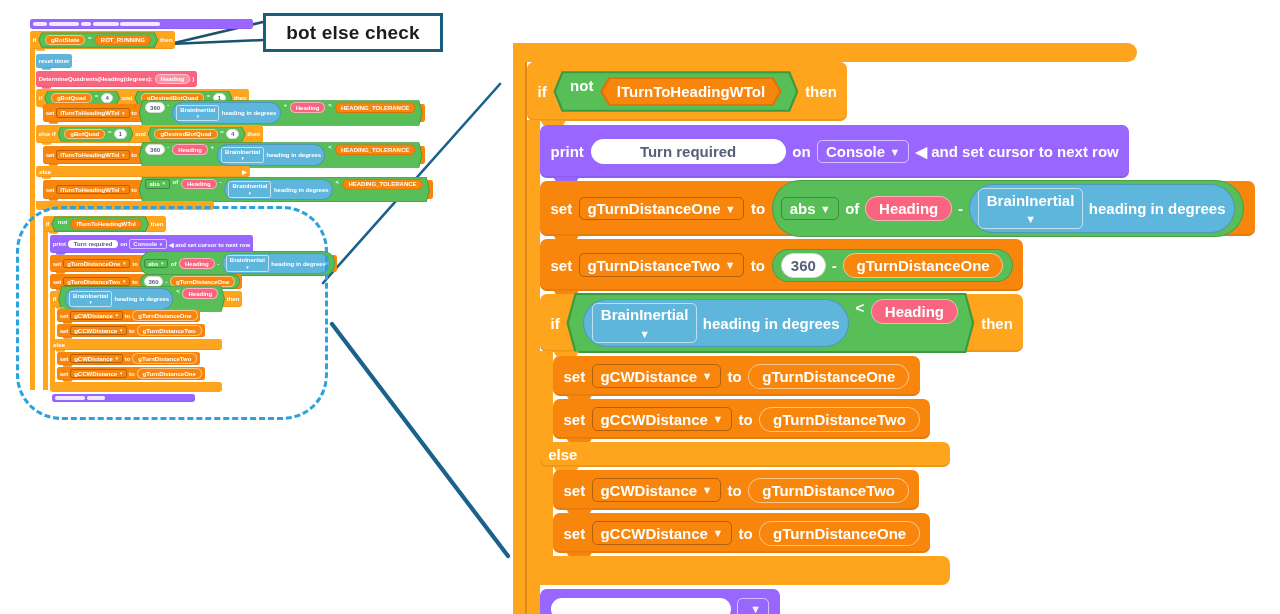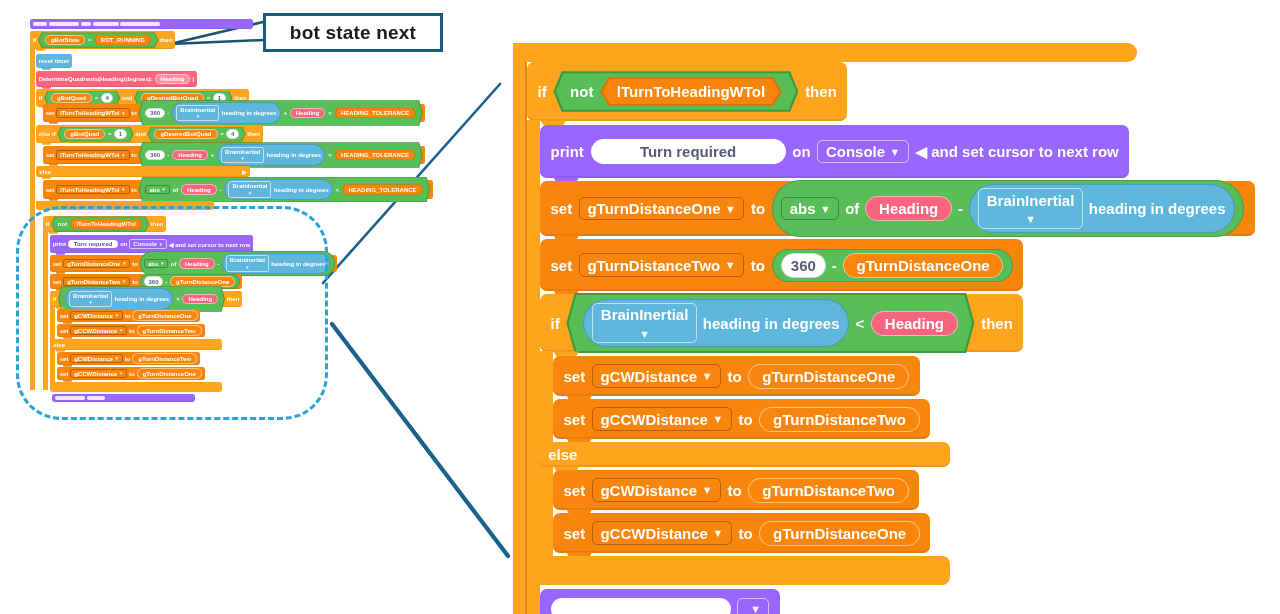--- a/index.html
+++ b/index.html
@@ -25,21 +25,21 @@
   .oval{display:inline-flex;align-items:center;border-radius:2em;padding:.2em .85em;
         border:.09em solid rgba(255,255,255,.5);}
   .numoval{display:inline-flex;background:#fff;color:#575E75;border-radius:2em;
            padding:.2em .6em;border:.08em solid #d8d8d8;}
   .woval{display:inline-flex;justify-content:center;background:#fff;color:#575E75;
          border-radius:2em;padding:.24em 1em;text-align:center;min-height:1em;}
   .round{display:inline-flex;align-items:center;gap:.4em;border-radius:2em;
          padding:.2em .55em;border:.12em solid rgba(0,0,0,.16);}
   .hexb{display:inline-flex;padding:.13em .16em;
         clip-path:polygon(.55em 0%,calc(100% - .55em) 0%,100% 50%,calc(100% - .55em) 100%,.55em 100%,0% 50%);}
-  .hexi{display:inline-flex;align-items:center;gap:.45em;padding:.26em .95em;
+  .hexi{display:inline-flex;align-items:flex-start;gap:.45em;padding:.26em .95em;
         clip-path:polygon(.5em 0%,calc(100% - .5em) 0%,100% 50%,calc(100% - .5em) 100%,.5em 100%,0% 50%);}
   .bump{position:absolute;left:.9em;bottom:-.3em;width:1.7em;height:.34em;
         clip-path:polygon(0 0,12% 100%,88% 100%,100% 0);}
   .play{margin-left:auto;font-size:.95em;}
   .blankchip{display:inline-block;height:.55em;background:rgba(255,255,255,.85);border-radius:.3em;}
 
   .callout{position:absolute;left:263px;top:13px;width:174px;height:33px;background:#fff;
            border:3px solid #1A5E7E;display:flex;align-items:center;justify-content:center;
            font-size:19px;color:#1c1c1c;font-weight:600;letter-spacing:.2px;}
   .dashed-box{position:absolute;left:16px;top:206px;width:306px;height:208px;
@@ -353,21 +353,21 @@
       <div class="rect c-control" style="left: 50px; top: 382px; width: 172px; height: 10px; background: rgb(255, 164, 29); border-radius: 0px 3px 3px;"></div>
       <div class="block c-print bar" style="left: 52px; top: 394px; width: 143px; height: 8px; background: rgb(153, 102, 255);">
         <span class="blankchip" style="width: 30px;"></span>
         <span class="blankchip" style="width: 18px;"></span>
       </div>
     </div>
 
   <div class="dashed-box"></div>
 
   <div class="callout">
-    <span>bot state next</span>
+    <span>bot else check</span>
   </div>
 
   <div class="panel panel-right">
       <div class="rect c-control" style="left: 513px; top: 43px; width: 14px; height: 571px; background: rgb(255, 164, 29); border-right: 2px solid rgba(0, 0, 0, 0.14);"></div>
       <div class="rect c-control" style="left: 513px; top: 43px; width: 624px; height: 19px; background: rgb(255, 164, 29); border-radius: 4px 10px 10px 4px;"></div>
       <div class="block c-control" style="left: 527px; top: 62px; height: 59px; background: rgb(255, 164, 29);">
         <span class="seg-t">if</span>
         <span class="hexb" style="background: rgb(62, 154, 62);">
           <span class="hexi" style="background: rgb(87, 190, 88);">
             <span class="seg-t">not</span>

